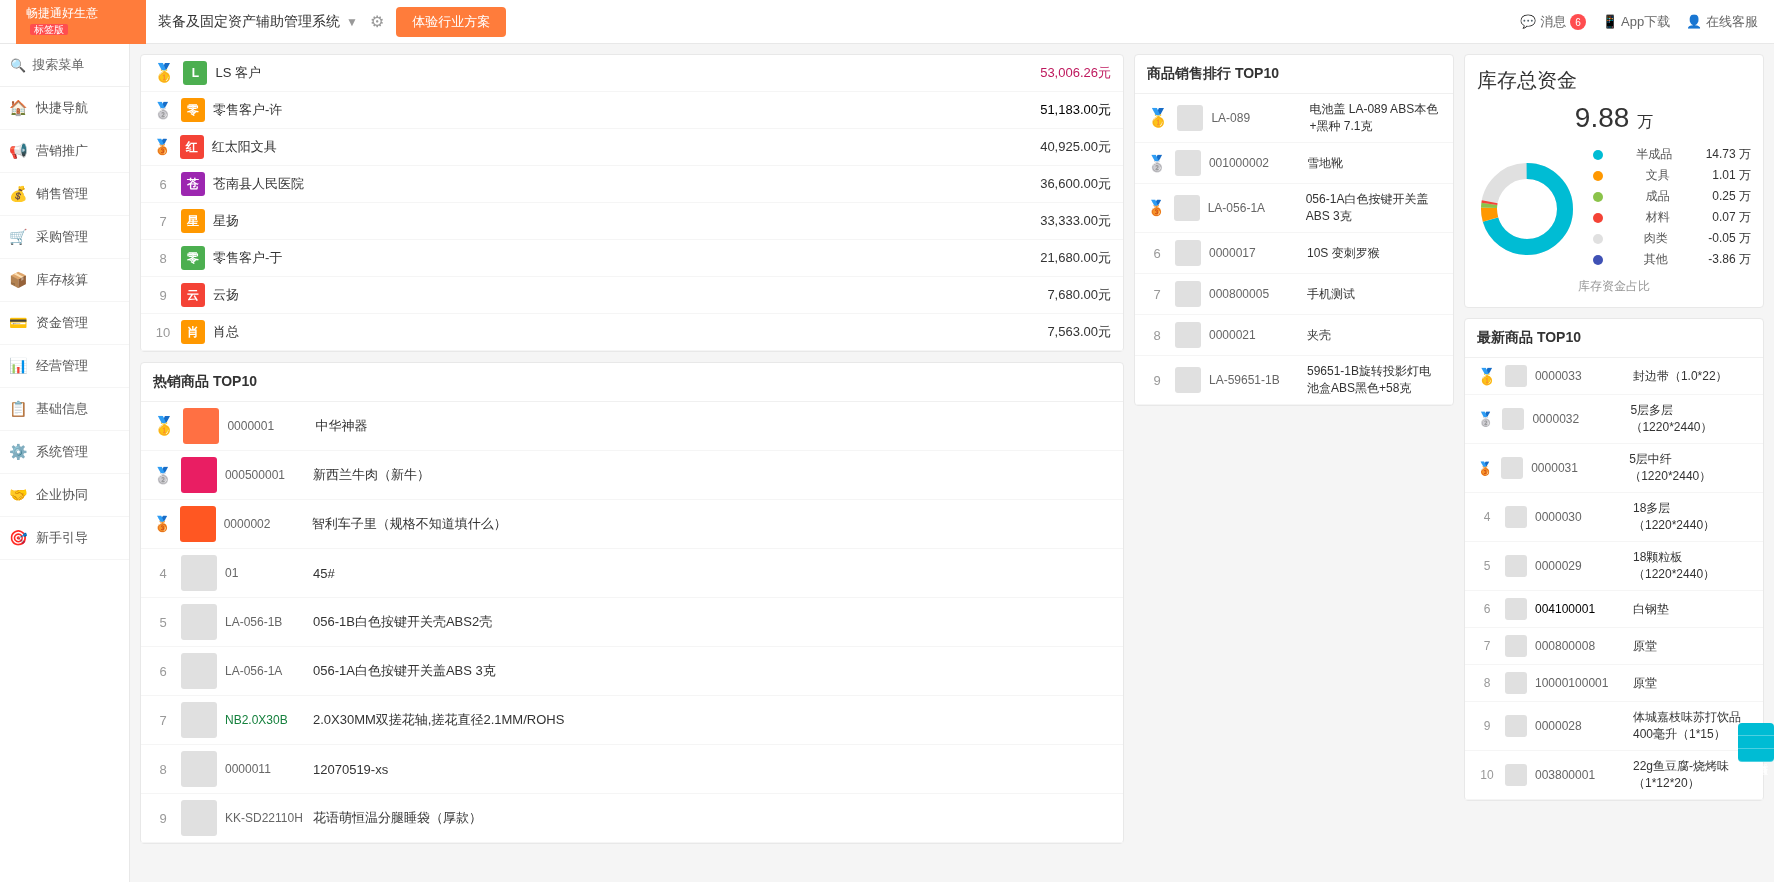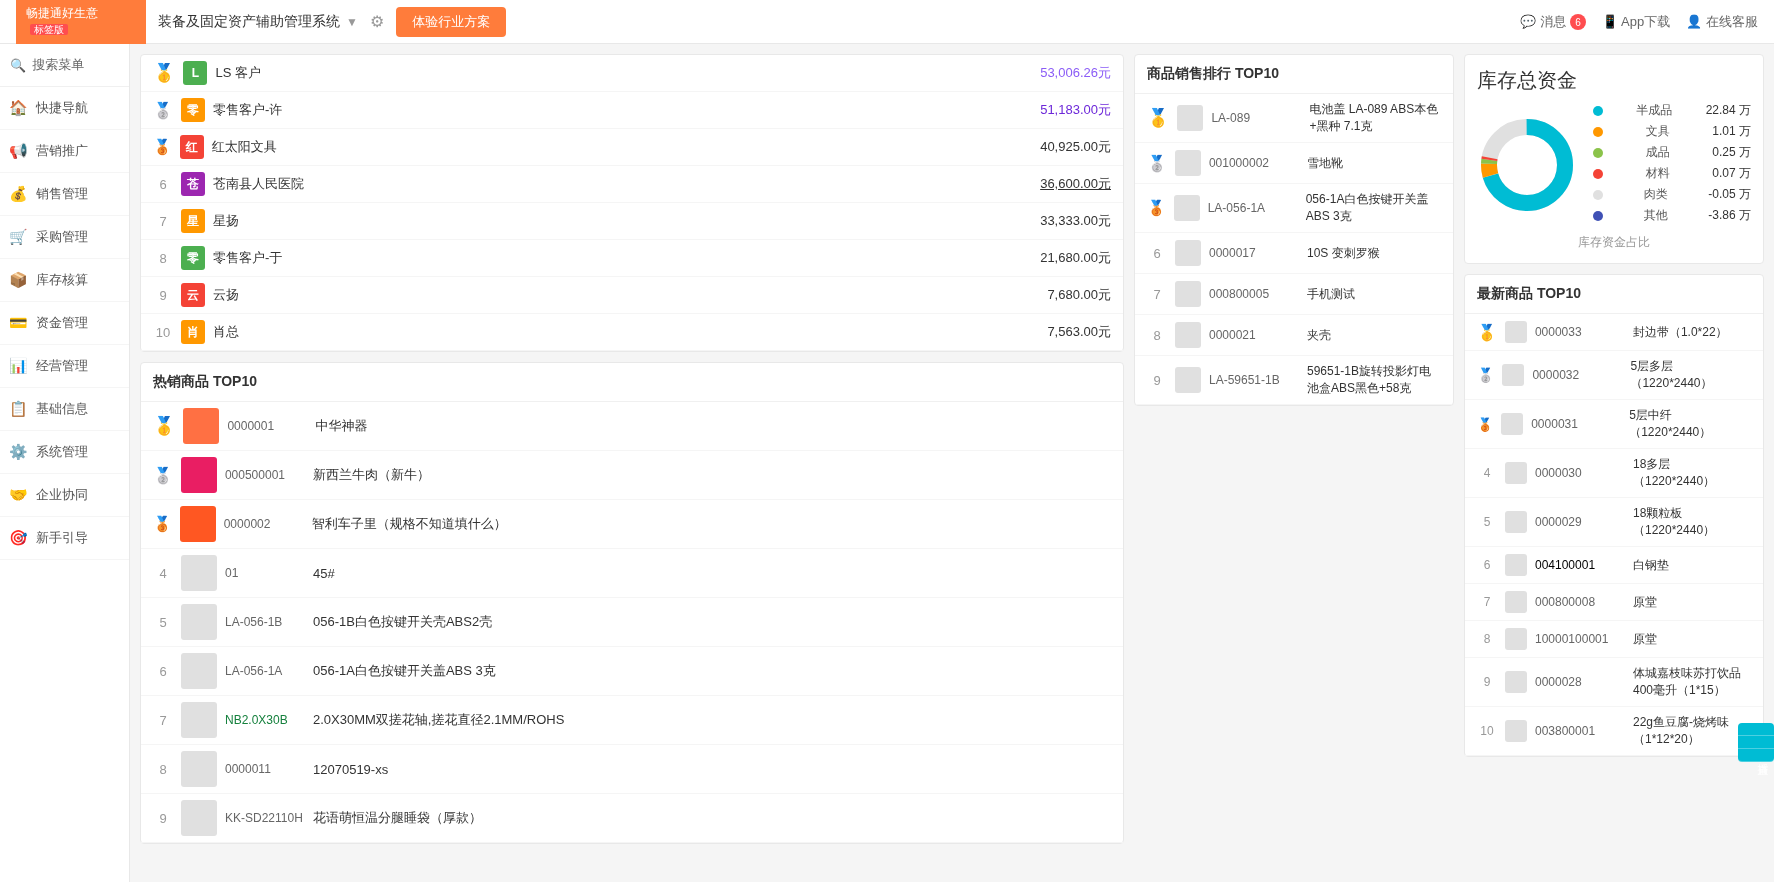--- a/index.html
+++ b/index.html
@@ -163,39 +163,39 @@
     <div class="content-body">
 
       <div class="panel-left">
 
         <div class="card ranking-card">
           <div id="customer-ranking-list">
               <div class="ranking-item">
     <span style="color:#f5a623;font-size:18px;">🥇</span>
     <span style="width:24px;height:24px;border-radius:3px;background:#4caf50;display:inline-flex;align-items:center;justify-content:center;color:#fff;font-size:12px;font-weight:bold;flex-shrink:0;">L</span>
     <span style="flex:1;color:#333;font-size:13px;">LS 客户</span>
-    <span style="color:#8b5cf6;font-size:13px;font-weight:500;">53,006.26元</span>
+    <span style="color:#be185d;font-size:13px;font-weight:500;">53,006.26元</span>
   </div>
               <div class="ranking-item">
     <span style="color:#9e9e9e;font-size:16px;">🥈</span>
     <span style="width:24px;height:24px;border-radius:3px;background:#ff9800;display:inline-flex;align-items:center;justify-content:center;color:#fff;font-size:12px;font-weight:bold;flex-shrink:0;">零</span>
     <span style="flex:1;color:#333;font-size:13px;">零售客户-许</span>
-    <span style="color:#6d28d9;font-size:13px;font-weight:500;">51,183.00元</span>
+    <span style="color:#000000;font-size:13px;font-weight:500;">51,183.00元</span>
   </div>
               <div class="ranking-item">
     <span style="color:#cd7f32;font-size:15px;">🥉</span>
     <span style="width:24px;height:24px;border-radius:3px;background:#f44336;display:inline-flex;align-items:center;justify-content:center;color:#fff;font-size:12px;font-weight:bold;flex-shrink:0;">红</span>
     <span style="flex:1;color:#333;font-size:13px;">红太阳文具</span>
     <span style="color:#333;font-size:13px;font-weight:500;">40,925.00元</span>
   </div>
               <div class="ranking-item">
     <span style="width:20px;text-align:center;color:#999;">6</span>
     <span style="width:24px;height:24px;border-radius:3px;background:#9c27b0;display:inline-flex;align-items:center;justify-content:center;color:#fff;font-size:12px;font-weight:bold;flex-shrink:0;">苍</span>
     <span style="flex:1;color:#333;font-size:13px;">苍南县人民医院</span>
-    <span style="color:#333;font-size:13px;font-weight:500;text-decoration:underline;">36,600.00元</span>
+    <span style="color:#333;font-size:13px;font-weight:500;">36,600.00元</span>
   </div>
               <div class="ranking-item">
     <span style="width:20px;text-align:center;color:#999;">7</span>
     <span style="width:24px;height:24px;border-radius:3px;background:#ff9800;display:inline-flex;align-items:center;justify-content:center;color:#fff;font-size:12px;font-weight:bold;flex-shrink:0;">星</span>
     <span style="flex:1;color:#333;font-size:13px;">星扬</span>
     <span style="color:#333;font-size:13px;font-weight:500;">33,333.00元</span>
   </div>
               <div class="ranking-item">
     <span style="width:20px;text-align:center;color:#999;">8</span>
     <span style="width:24px;height:24px;border-radius:3px;background:#4caf50;display:inline-flex;align-items:center;justify-content:center;color:#fff;font-size:12px;font-weight:bold;flex-shrink:0;">零</span>
@@ -325,40 +325,44 @@
     <span style="flex:1;color:#333;font-size:12px;">59651-1B旋转投影灯电池盒ABS黑色+58克</span>
   </div>
             </div>
         </div>
       </div>
 
       <div class="panel-right">
 
         <div class="card inventory-card">
           <div class="inventory-title">库存总资金</div>
+          <div class="inventory-amount">
+            <span>9.88</span>
+            <span class="unit">万</span>
+          </div>
           <div class="donut-area">
             <div class="donut-chart">
               <svg width="100" height="100" viewBox="0 0 100 100" class="donut">
 
                 <circle cx="50" cy="50" r="38" fill="none" stroke="#e0e0e0" stroke-width="16"></circle>
 
                 <circle cx="50" cy="50" r="38" fill="none" stroke="#00bcd4" stroke-width="16" stroke-dasharray="168 70" stroke-dashoffset="0"></circle>
 
                 <circle cx="50" cy="50" r="38" fill="none" stroke="#ff9800" stroke-width="16" stroke-dasharray="12 226" stroke-dashoffset="-168"></circle>
 
                 <circle cx="50" cy="50" r="38" fill="none" stroke="#8bc34a" stroke-width="16" stroke-dasharray="4 234" stroke-dashoffset="-180"></circle>
 
                 <circle cx="50" cy="50" r="38" fill="none" stroke="#f44336" stroke-width="16" stroke-dasharray="2 236" stroke-dashoffset="-184"></circle>
               </svg>
             </div>
             <div class="legend-list" id="legend-list">
                 <div class="legend-item">
     <div class="legend-dot" style="background:#00bcd4;"></div>
     <span class="legend-name">半成品</span>
-    <span class="legend-val">22.84 万</span>
+    <span class="legend-val">14.73 万</span>
   </div>
                 <div class="legend-item">
     <div class="legend-dot" style="background:#ff9800;"></div>
     <span class="legend-name">文具</span>
     <span class="legend-val">1.01 万</span>
   </div>
                 <div class="legend-item">
     <div class="legend-dot" style="background:#8bc34a;"></div>
     <span class="legend-name">成品</span>
     <span class="legend-val">0.25 万</span>

